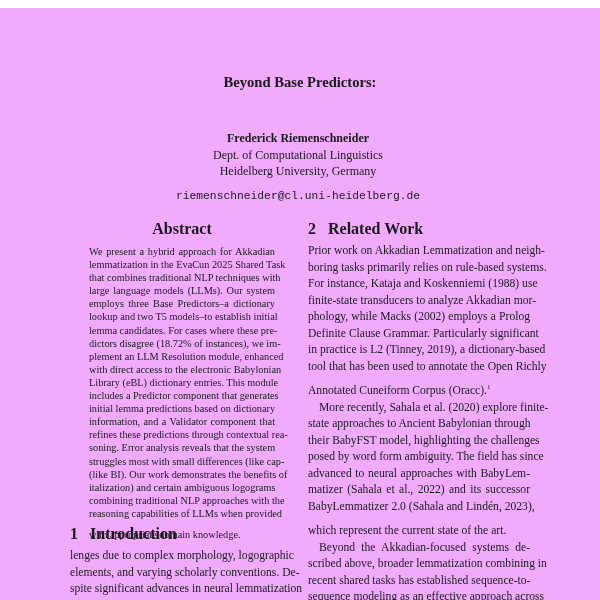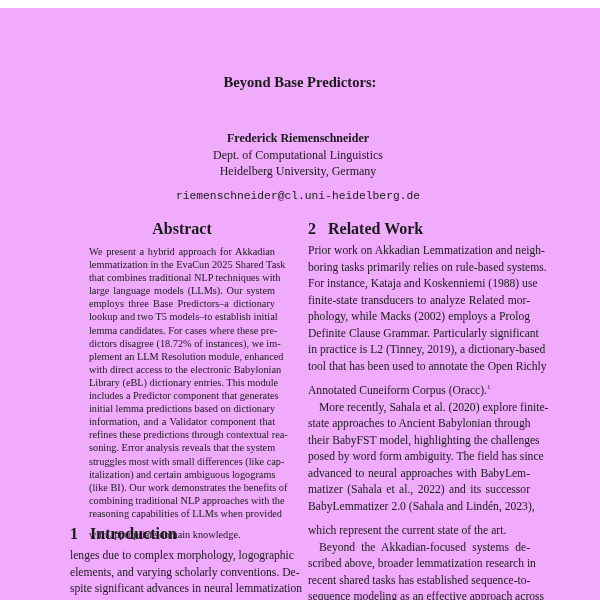--- a/index.html
+++ b/index.html
@@ -52,22 +52,22 @@
     <span class="ln">dictors disagree (18.72% of instances), we im-</span>
     <span class="ln">plement an LLM Resolution module, enhanced</span>
     <span class="ln">with direct access to the electronic Babylonian</span>
     <span class="ln">Library (eBL) dictionary entries. This module</span>
     <span class="ln">includes a Predictor component that generates</span>
     <span class="ln">initial lemma predictions based on dictionary</span>
     <span class="ln">information, and a Validator component that</span>
     <span class="ln">refines these predictions through contextual rea-</span>
     <span class="ln">soning. Error analysis reveals that the system</span>
     <span class="ln">struggles most with small differences (like cap-</span>
+    <span class="ln">(like BI). Our work demonstrates the benefits of</span>
     <span class="ln">italization) and certain ambiguous logograms</span>
-    <span class="ln">(like BI). Our work demonstrates the benefits of</span>
     <span class="ln">combining traditional NLP approaches with the</span>
     <span class="ln">reasoning capabilities of LLMs when provided</span>
     <span class="ln last">with appropriate domain knowledge.</span>
   </div>
 
   <div class="sec-head" style="left:70px; top:517px;">
     <span class="num">1</span><span>Introduction</span>
   </div>
   <div class="col left-col" style="top:540px;">
     <span class="ln">lenges due to complex morphology, logographic</span>
@@ -76,38 +76,38 @@
   </div>
   <div class="cutoff-l"></div>
 
   <div class="sec-head" style="left:308px; top:212px;">
     <span class="num">2</span><span>Related Work</span>
   </div>
   <div class="col right-col" style="top:235px;">
     <span class="ln">Prior work on Akkadian Lemmatization and neigh-</span>
     <span class="ln">boring tasks primarily relies on rule-based systems.</span>
     <span class="ln">For instance, Kataja and Koskenniemi (1988) use</span>
-    <span class="ln">finite-state transducers to analyze Related mor-</span>
+    <span class="ln">finite-state transducers to analyze Akkadian mor-</span>
     <span class="ln">phology, while Macks (2002) employs a Prolog</span>
     <span class="ln">Definite Clause Grammar. Particularly significant</span>
     <span class="ln">in practice is L2 (Tinney, 2019), a dictionary-based</span>
     <span class="ln">tool that has been used to annotate the Open Richly</span>
     <span class="ln last"><span>Annotated Cuneiform Corpus (Oracc).</span><sup>1</sup></span>
 
     <span class="ln indent">More recently, Sahala et al. (2020) explore finite-</span>
     <span class="ln">state approaches to Ancient Babylonian through</span>
     <span class="ln">their BabyFST model, highlighting the challenges</span>
     <span class="ln">posed by word form ambiguity. The field has since</span>
     <span class="ln">advanced to neural approaches with BabyLem-</span>
     <span class="ln">matizer (Sahala et al., 2022) and its successor</span>
     <span class="ln">BabyLemmatizer 2.0 (Sahala and Lindén, 2023),</span>
     <span class="ln last">which represent the current state of the art.</span>
 
     <span class="ln indent">Beyond the Akkadian-focused systems de-</span>
-    <span class="ln">scribed above, broader lemmatization research in</span>
+    <span class="ln">scribed above, broader lemmatization combining in</span>
     <span class="ln">recent shared tasks has established sequence-to-</span>
     <span class="ln">sequence modeling as an effective approach across</span>
     <span class="ln">multiple languages (Wróbel and Nowak, 2022; Yan-</span>
     <span class="ln">garber et al., 2023; Riemenschneider and Krahn,</span>
 
   </div>
   <div class="cutoff"></div>
 
 </div>
 

